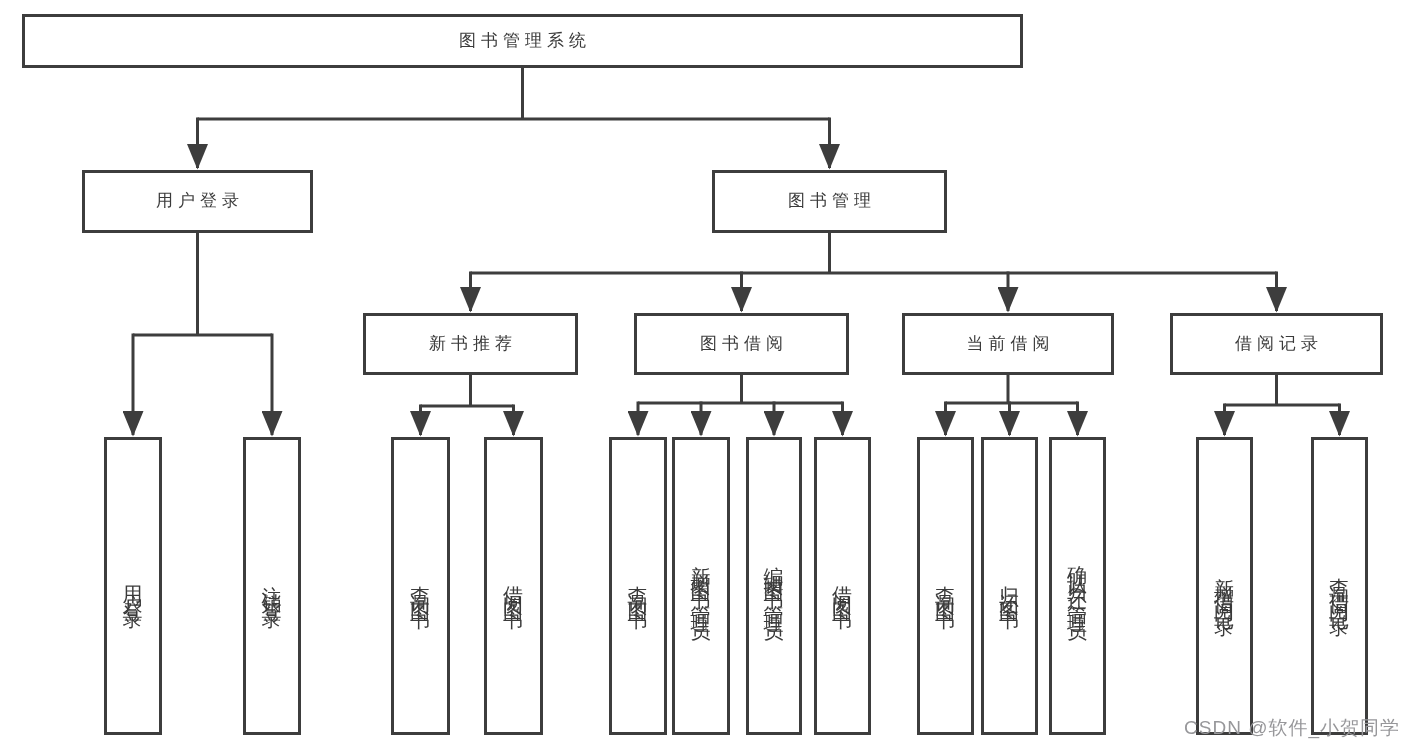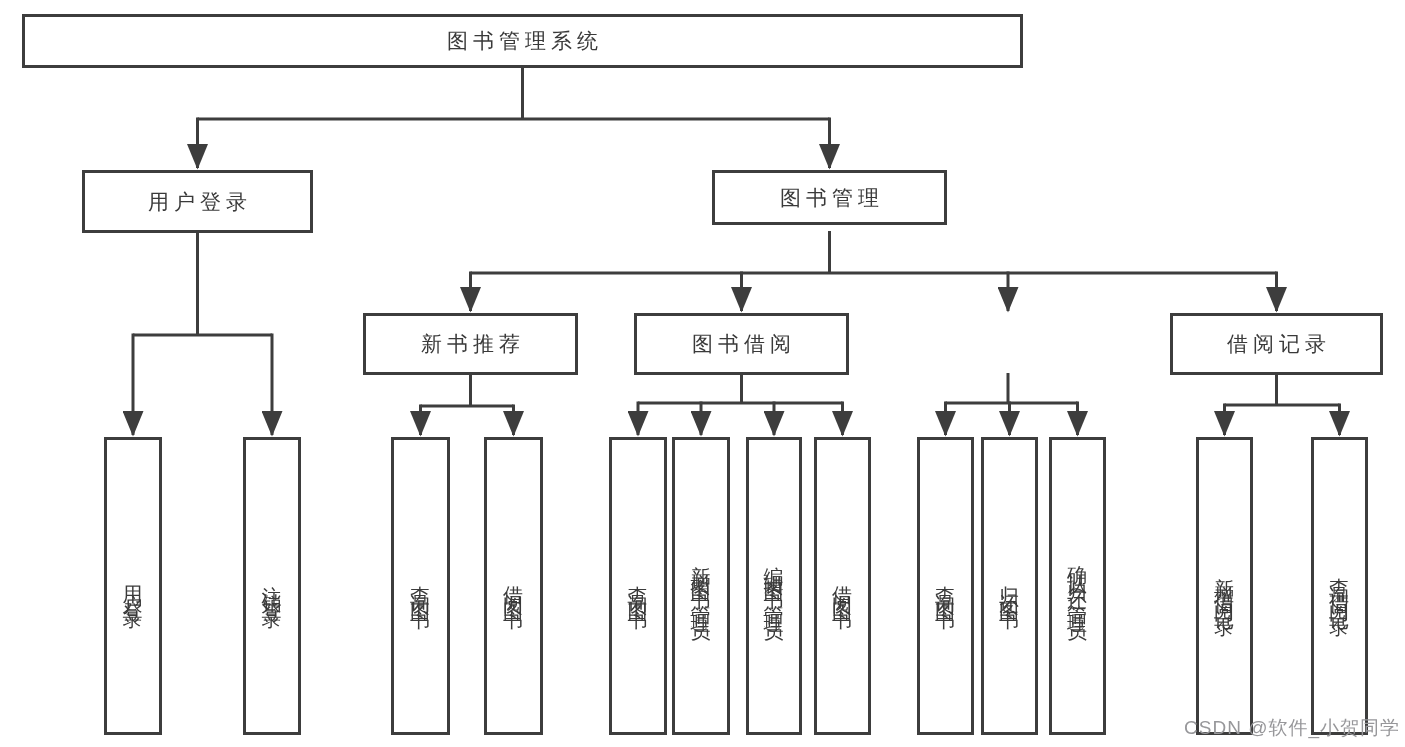--- a/index.html
+++ b/index.html
@@ -19,21 +19,21 @@
   }
   .wires{position:absolute;inset:0;pointer-events:none;}
   .box{
     position:absolute;
     box-sizing:border-box;
     border:3px solid var(--line);
     background:var(--background);
     display:flex;align-items:center;justify-content:center;
     text-align:center;
   }
-  .hlabel{font-size:21px;letter-spacing:5px;text-indent:5px;white-space:nowrap;line-height:1.2;}
+  .hlabel{font-size:17px;letter-spacing:5px;text-indent:5px;white-space:nowrap;line-height:1.2;}
   .leaf .vlabel{
     writing-mode:vertical-rl;
     text-orientation:mixed;
     font-size:20px;
     letter-spacing:8px;
     line-height:1;
     white-space:nowrap;
   }
   .watermark{
     position:absolute;
@@ -100,29 +100,32 @@
     </g>
   </svg>
 
   <div class="box" style="left:22px;top:14px;width:1001px;height:54px;">
     <span class="hlabel">图书管理系统</span>
   </div>
 
   <div class="box" style="left:82px;top:170px;width:231px;height:63px;">
     <span class="hlabel">用户登录</span>
   </div>
-  <div class="box" style="left:712px;top:170px;width:235px;height:55px;">
+  <div class="box" style="left:712px;top:170px;width:235px;height:63px;">
     <span class="hlabel">图书管理</span>
   </div>
 
   <div class="box" style="left:363px;top:313px;width:215px;height:62px;">
     <span class="hlabel">新书推荐</span>
   </div>
   <div class="box" style="left:634px;top:313px;width:215px;height:62px;">
     <span class="hlabel">图书借阅</span>
+  </div>
+  <div class="box" style="left:902px;top:313px;width:212px;height:62px;">
+    <span class="hlabel">当前借阅</span>
   </div>
   <div class="box" style="left:1170px;top:313px;width:213px;height:62px;">
     <span class="hlabel">借阅记录</span>
   </div>
 
   <div class="box leaf" style="left:104px;top:437px;width:58px;height:298px;">
     <span class="vlabel">用户登录</span>
   </div>
   <div class="box leaf" style="left:243px;top:437px;width:58px;height:298px;">
     <span class="vlabel">注销登录</span>

